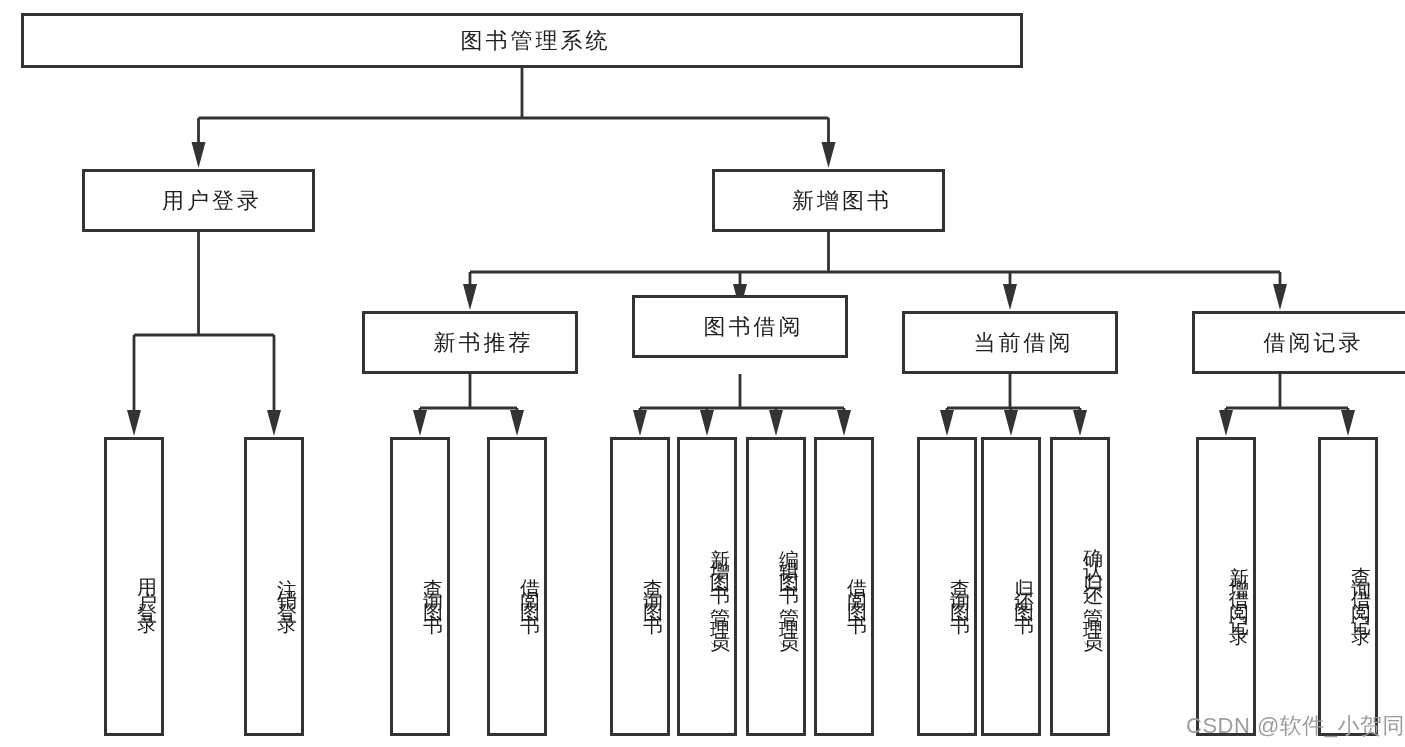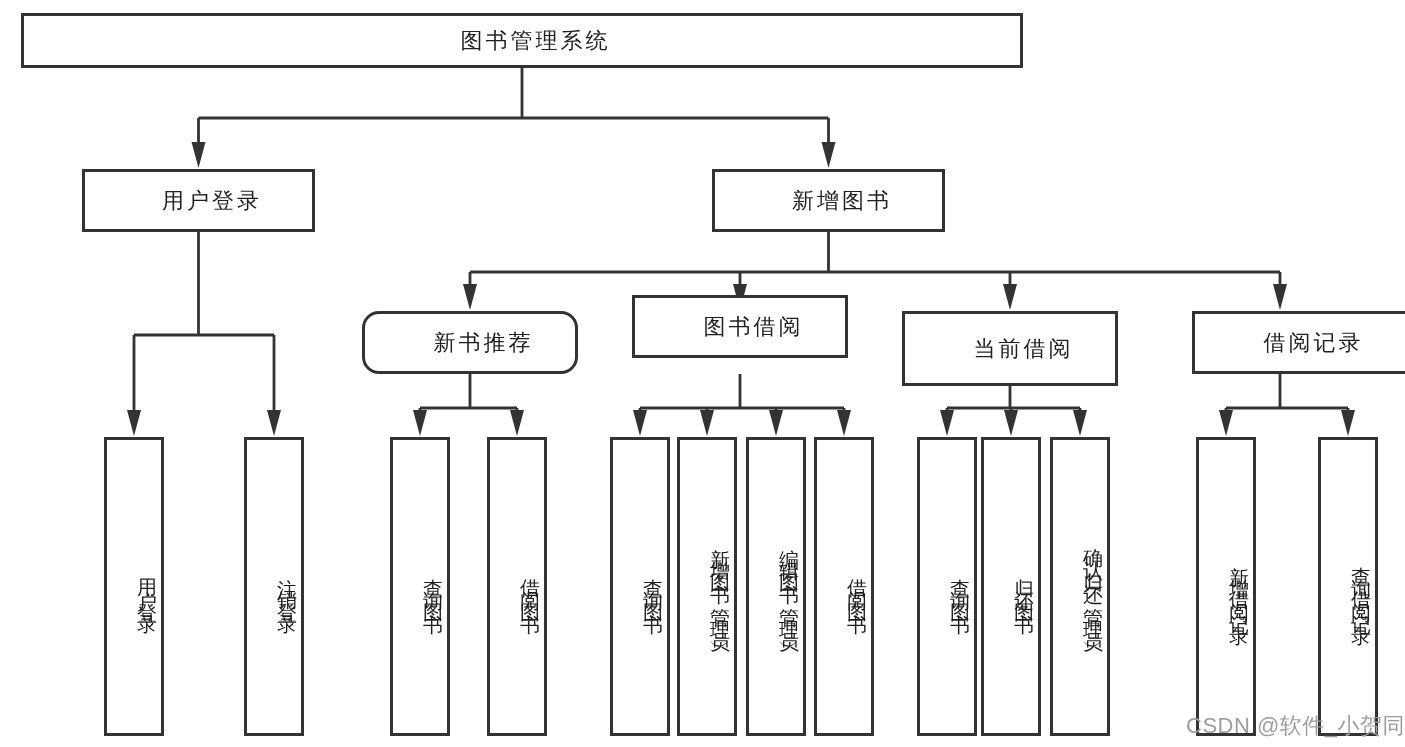--- a/index.html
+++ b/index.html
@@ -84,27 +84,27 @@
     <span>图书管理系统</span>
   </div>
 
   <div class="node hnode" style="left:82px;top:169px;width:233px;height:63px;">
     <span>用户登录</span>
   </div>
   <div class="node hnode" style="left:712px;top:169px;width:233px;height:63px;">
     <span>新增图书</span>
   </div>
 
-  <div class="node hnode" style="left:362px;top:311px;width:216px;height:63px;border-radius:17px;">
+  <div class="node hnode" style="left:362px;top:311px;width:216px;height:63px;">
     <span>新书推荐</span>
   </div>
   <div class="node hnode" style="left:632px;top:295px;width:216px;height:63px;">
     <span>图书借阅</span>
   </div>
-  <div class="node hnode" style="left:902px;top:311px;width:216px;height:75px;">
+  <div class="node hnode" style="left:902px;top:311px;width:216px;height:63px;">
     <span>当前借阅</span>
   </div>
   <div class="node hnode" style="left:1172px;top:311px;width:216px;height:63px;margin-left:20px;">
     <span>借阅记录</span>
   </div>
 
   <div class="node vnode" style="left:104px;top:437px;width:60px;height:299px;">
     <span>用户登录</span>
   </div>
   <div class="node vnode" style="left:244px;top:437px;width:60px;height:299px;">

